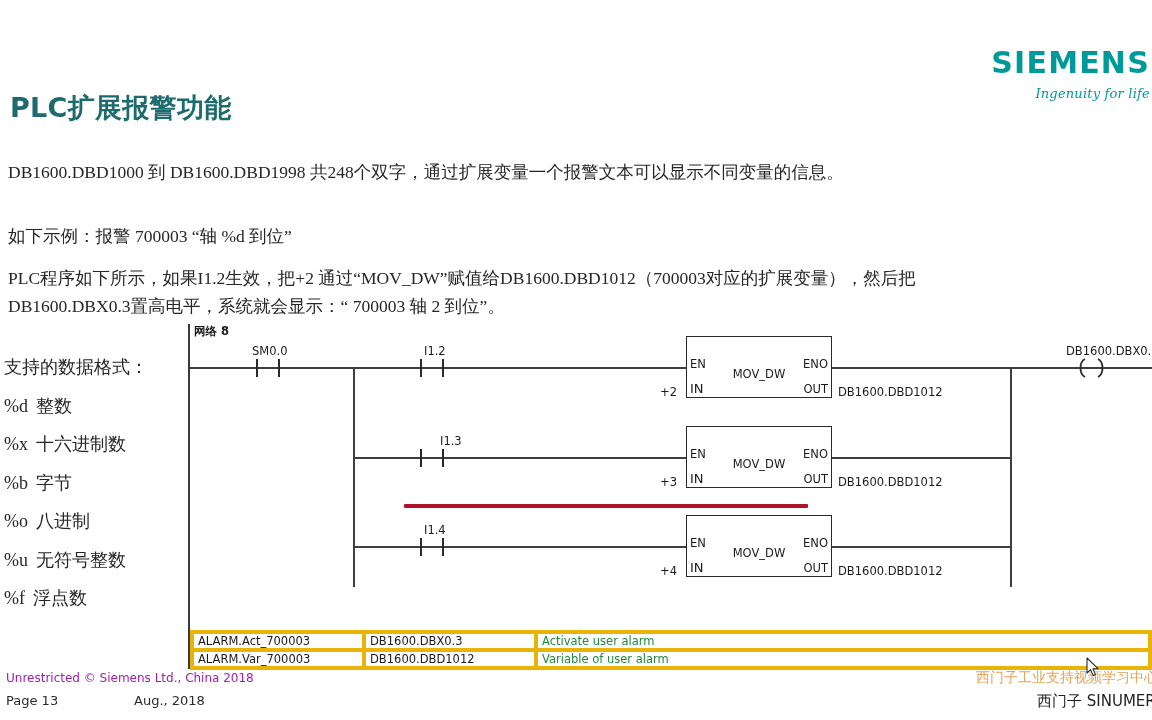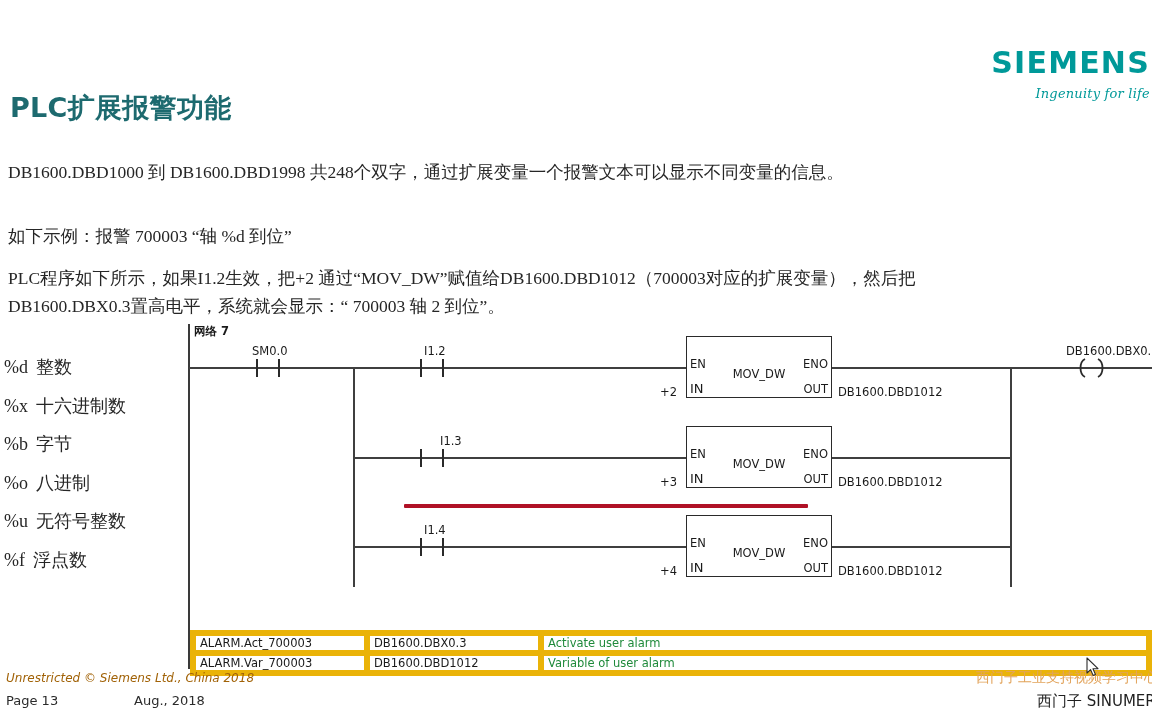--- a/index.html
+++ b/index.html
@@ -217,40 +217,39 @@
     position: absolute;
     left: 190px;
     top: 630px;
     width: 962px;
     font-family: "DejaVu Sans", "Liberation Sans", sans-serif;
     font-size: 11.5px;
     border-collapse: collapse;
   }
   #symbol-table tr { height: 16px; }
   #symbol-table td {
-    border: 6px solid #eab308;
+    border: 4px solid #eab308;
     padding: 0 4px;
     vertical-align: middle;
     white-space: nowrap;
     background: #ffffff;
   }
   td.col-sym  { width: 160px; color: #1a1a1a; }
   td.col-addr { width: 160px; color: #1a1a1a; }
   td.col-cmt  { color: #1f8a3b; }
 
   
   #footer-copyright {
     position: absolute;
     left: 6px;
     top: 671px;
     font-family: "DejaVu Sans", "Liberation Sans", sans-serif;
     font-size: 12px;
-    color: #a16207;
-    white-space: nowrap;
-    font-style: italic;
+    color: #a21caf;
+    white-space: nowrap;
   }
   #footer-page {
     position: absolute;
     left: 6px;
     top: 693px;
     font-family: "DejaVu Sans", "Liberation Sans", sans-serif;
     font-size: 13px;
     color: #2b2b2b;
     white-space: nowrap;
   }
@@ -306,20 +305,21 @@
 </div>
 
 <div class="para" id="para-2">如下示例：报警 700003 “轴 %d 到位”</div>
 
 <div class="para" id="para-3">
   <div>PLC程序如下所示，如果I1.2生效，把+2 通过“MOV_DW”赋值给DB1600.DBD1012（700003对应的扩展变量），然后把</div>
   <div>DB1600.DBX0.3置高电平，系统就会显示：“ 700003 轴 2 到位”。</div>
 </div>
 
 <div id="format-list">
+  <div class="fmt-row">支持的数据格式：</div>
   <div class="fmt-row">
     <span class="fmt-code">%d</span><span>整数</span>
   </div>
   <div class="fmt-row">
     <span class="fmt-code">%x</span><span>十六进制数</span>
   </div>
   <div class="fmt-row">
     <span class="fmt-code">%b</span><span>字节</span>
   </div>
   <div class="fmt-row">
@@ -329,21 +329,21 @@
     <span class="fmt-code">%u</span><span>无符号整数</span>
   </div>
   <div class="fmt-row">
     <span class="fmt-code">%f</span><span>浮点数</span>
   </div>
 </div>
 
 <div id="ladder">
 
   <div id="ladder-left-rail"></div>
-  <div id="network-label">网络 7</div>
+  <div id="network-label">网络 8</div>
 
   <div class="rung-line" style="left:1px; top:43px; width:964px;"></div>
 
   <div class="contact-label" style="left:64px; top:20px;">SM0.0</div>
   <div class="contact" style="left:68px; top:35px;">
     <div class="bar left"></div>
     <div class="bar right"></div>
   </div>
 
   <div class="contact-label" style="left:236px; top:20px;">I1.2</div>

